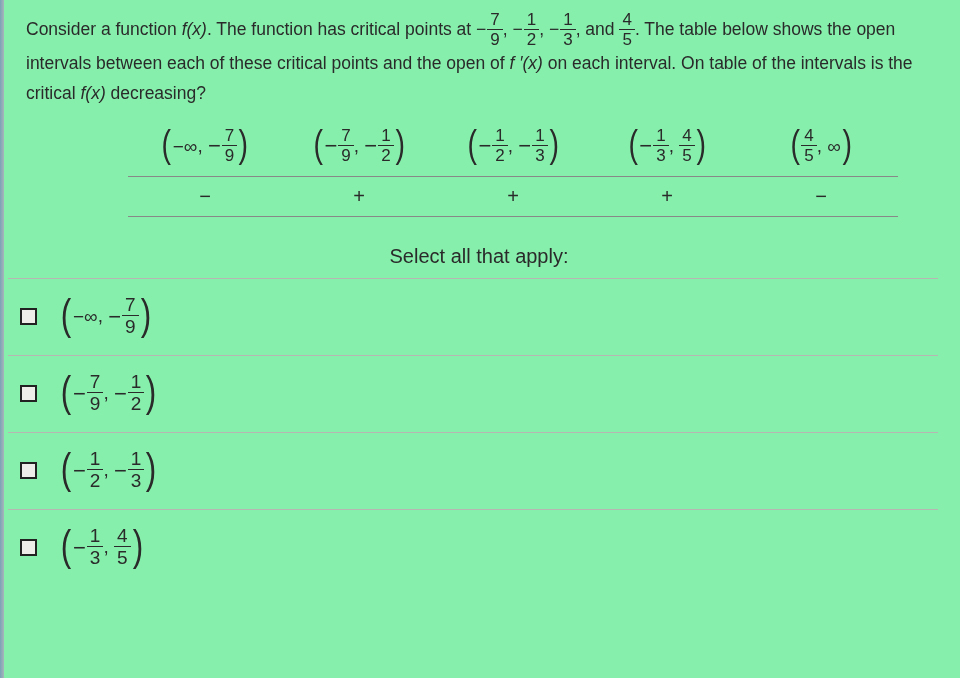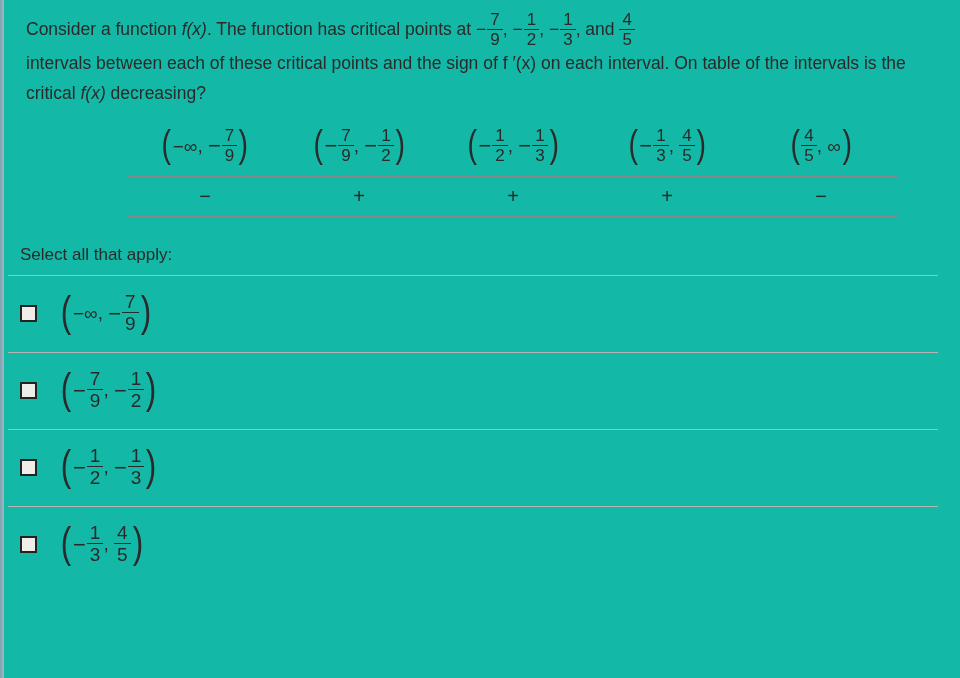--- a/index.html
+++ b/index.html
@@ -7,21 +7,21 @@
     margin: 0;
     padding: 0;
     font-family: "Segoe UI", Arial, sans-serif;
     background: #d8d8d8;
     color: #2a2a2a;
     width: 960px;
     height: 678px;
     overflow: hidden;
   }
   .page {
-    background: #14b8a6;
+    background: #86efac;
     width: 960px;
     height: 678px;
     padding: 12px 22px 0 8px;
     position: relative;
   }
   .left-edge {
     position: absolute;
     left: 0; top: 0; bottom: 0; width: 4px;
     background: linear-gradient(90deg, #7aa3b5 0%, #a8b5ba 100%);
   }
@@ -37,21 +37,21 @@
     text-align: center;
     font-size: 17px;
     line-height: 1;
     position: relative;
     top: -1px;
   }
   .frac .n { display:block; padding: 0 3px 1px; }
   .frac .d { display:block; border-top: 1.5px solid #2a2a2a; padding: 1px 3px 0; }
   .neg { margin-right: 1px; }
   .fx { font-style: italic; }
-  .prime { }
+  .prime { font-style: italic; }
 
   .sign-table {
     margin: 10px auto 28px 120px;
     width: 770px;
   }
   .tbl-row { display: flex; }
   .tbl-cell {
     flex: 1;
     text-align: center;
     padding: 6px 0;
@@ -64,22 +64,23 @@
     font-weight: 300;
     vertical-align: middle;
     position: relative;
     top: -2px;
     display: inline-block;
     transform: scaleX(0.75);
   }
   .int-body { display: inline-block; vertical-align: middle; }
 
   .select-label {
-    font-size: 17px;
+    font-size: 20px;
     margin: 18px 0 10px 12px;
+    text-align: center;
   }
   .option-row {
     display: flex;
     align-items: center;
     border-top: 1px solid #b8b6b3;
     padding: 14px 0 14px 12px;
     min-height: 76px;
   }
   .chk {
     width: 17px; height: 17px;
@@ -97,23 +98,23 @@
 <body>
 
 <div class="page">
   <div class="left-edge"></div>
 
   <div class="question-text">
     <span>Consider a function </span><span class="fx">f(x)</span><span>. The function has critical points at </span>
     <span class="neg">−</span><span class="frac"><span class="n">7</span><span class="d">9</span></span><span>, </span>
     <span class="neg">−</span><span class="frac"><span class="n">1</span><span class="d">2</span></span><span>, </span>
     <span class="neg">−</span><span class="frac"><span class="n">1</span><span class="d">3</span></span><span>, and </span>
-    <span class="frac"><span class="n">4</span><span class="d">5</span></span>
+    <span class="frac"><span class="n">4</span><span class="d">5</span></span><span>. The table below shows the open</span>
     <br>
-    <span>intervals between each of these critical points and the sign of </span><span class="prime">f ′(x)</span><span> on each interval. On table of the intervals is the</span>
+    <span>intervals between each of these critical points and the open of </span><span class="prime">f ′(x)</span><span> on each interval. On table of the intervals is the</span>
     <br>
     <span>critical </span><span class="fx">f(x)</span><span> decreasing?</span>
   </div>
 
   <div class="sign-table">
     <div class="tbl-row" id="tbl-headers">
         <div class="tbl-cell interval"><span class="paren">(</span><span class="int-body"><span class="inf">−∞</span><span>, </span><span class="sgn neg">−</span><span class="frac"><span class="n">7</span><span class="d">9</span></span></span><span class="paren">)</span></div>
         <div class="tbl-cell interval"><span class="paren">(</span><span class="int-body"><span class="sgn neg">−</span><span class="frac"><span class="n">7</span><span class="d">9</span></span><span>, </span><span class="sgn neg">−</span><span class="frac"><span class="n">1</span><span class="d">2</span></span></span><span class="paren">)</span></div>
         <div class="tbl-cell interval"><span class="paren">(</span><span class="int-body"><span class="sgn neg">−</span><span class="frac"><span class="n">1</span><span class="d">2</span></span><span>, </span><span class="sgn neg">−</span><span class="frac"><span class="n">1</span><span class="d">3</span></span></span><span class="paren">)</span></div>
         <div class="tbl-cell interval"><span class="paren">(</span><span class="int-body"><span class="sgn neg">−</span><span class="frac"><span class="n">1</span><span class="d">3</span></span><span>, </span><span class="frac"><span class="n">4</span><span class="d">5</span></span></span><span class="paren">)</span></div>

